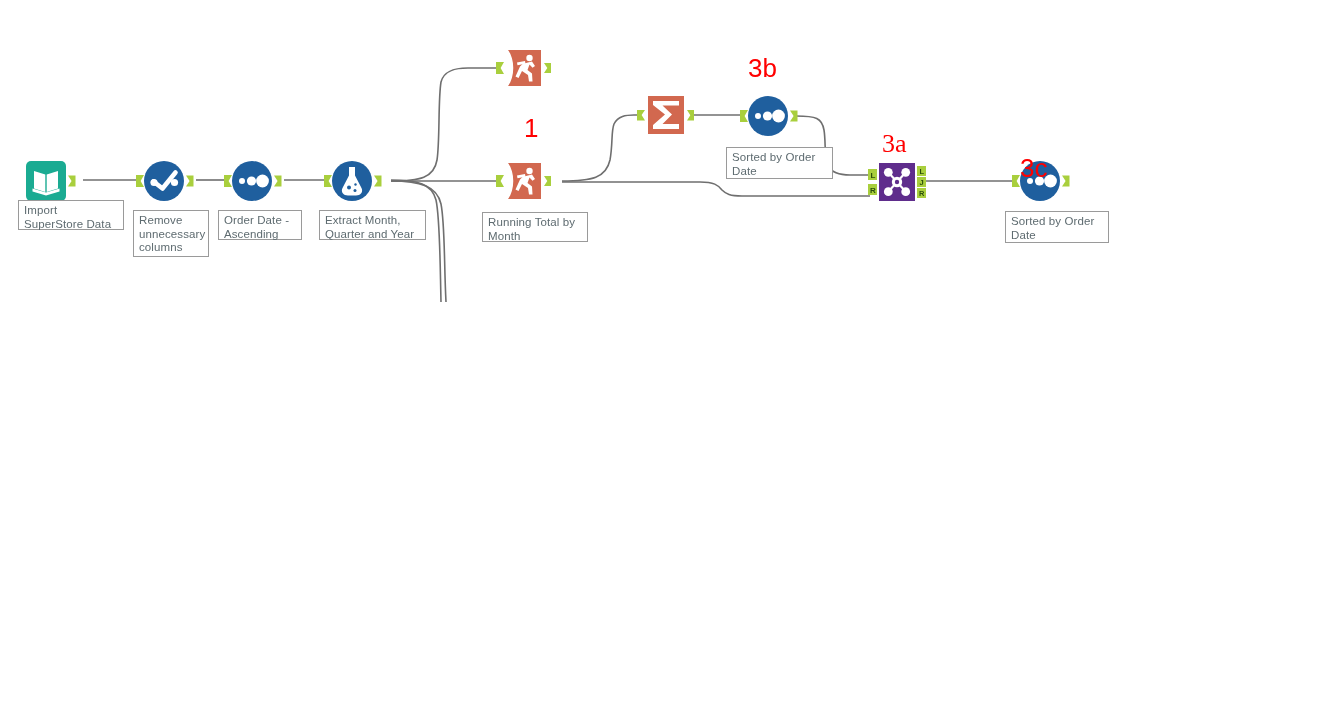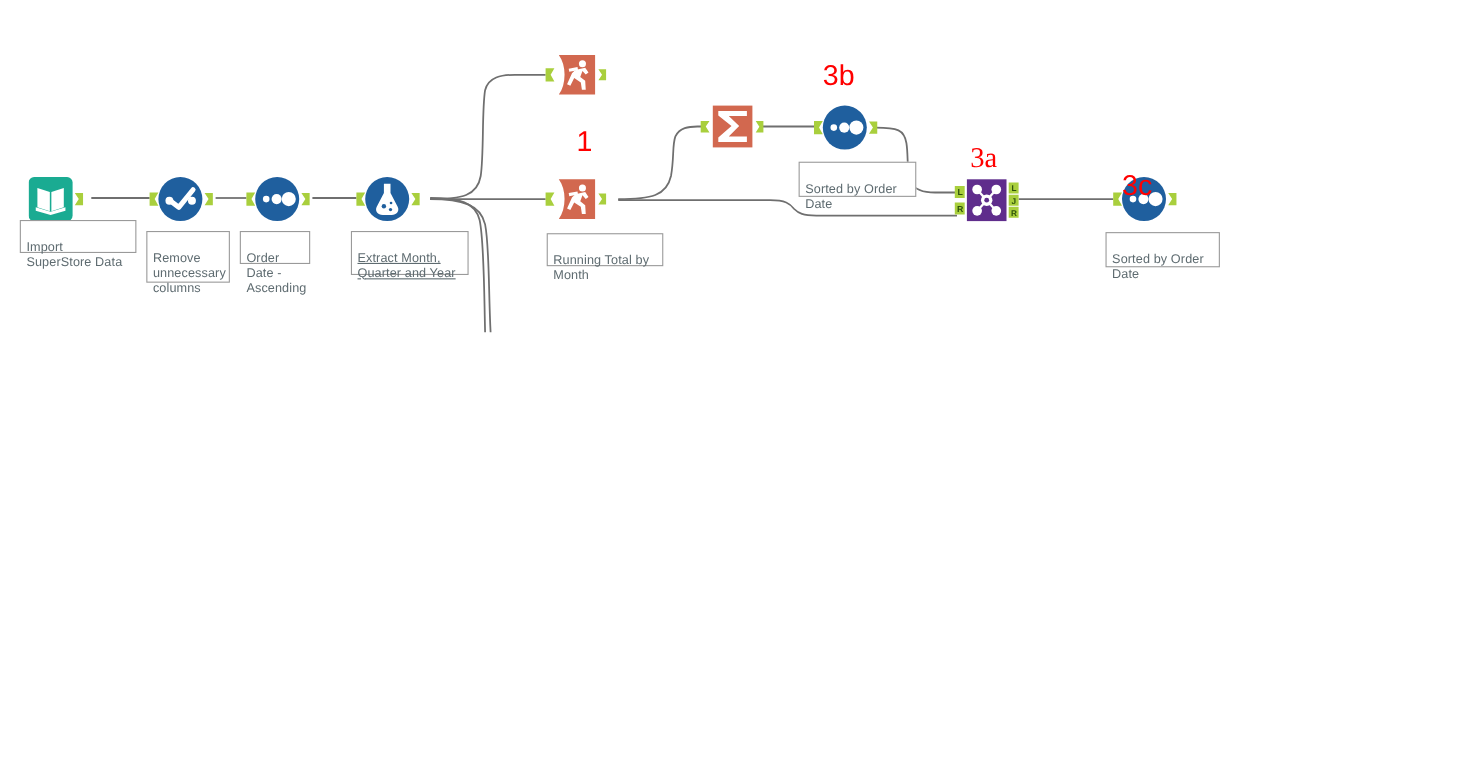--- a/index.html
+++ b/index.html
@@ -36,21 +36,21 @@
   }
   .label-box {
     position: absolute;
     box-sizing: border-box;
     border: 1px solid #9a9a9a;
     background: #ffffff;
     color: #5e6b70;
     font-family: "Liberation Sans", sans-serif;
     font-size: 11.5px;
     line-height: 13.5px;
-    padding: 18px 4px 3px 5px;
+    padding: 3px 4px 3px 5px;
     white-space: pre-line;
     letter-spacing: 0.1px;
   }
   .annot {
     position: absolute;
     color: #ff0000;
     font-family: "Liberation Sans", sans-serif;
     font-size: 26px;
     font-weight: 400;
     line-height: 31px;
@@ -133,40 +133,40 @@
       </g>
       <circle cx="31" cy="21" r="20" fill="#1f5f9e"></circle>
       <circle cx="21" cy="21" r="3" fill="#ffffff"></circle>
       <circle cx="30.5" cy="21" r="4.6" fill="#ffffff"></circle>
       <circle cx="41.5" cy="21" r="6.4" fill="#ffffff"></circle>
       <g>
         <path d="M 53 15.5 L 60.5 15.5 L 60.5 26.5 L 53 26.5 L 56.6 21 Z" fill="#a9cf3d"></path>
       </g>
     </svg>
   </div>
-  <div class="label-box" style="left:218px; top:210px; width:64px; height:30px;">Order Date -
+  <div class="label-box" style="left:218px; top:210px; width:84px; height:30px;">Order Date -
 Ascending</div>
 
   <div class="node" style="left:321px; top:160px; width:68px; height:42px;">
     <svg class="node-icon" width="68" height="42" viewBox="0 0 68 42">
       <g>
         <path d="M 3 15 L 11 15 L 7.6 21 L 11 27 L 3 27 Z" fill="#a9cf3d"></path>
       </g>
       <circle cx="31" cy="21" r="20" fill="#1f5f9e"></circle>
       <path d="M 28 7 L 34 7 L 34 15.5 L 40.5 28 C 42.5 32 39.5 35.5 35 35.5
                L 27 35.5 C 22.5 35.5 19.5 32 21.5 28 L 28 15.5 Z" fill="#ffffff"></path>
       <circle cx="28" cy="27.5" r="2" fill="#1f5f9e"></circle>
       <circle cx="34" cy="30.5" r="1.5" fill="#1f5f9e"></circle>
       <circle cx="34.5" cy="24.5" r="1.2" fill="#1f5f9e"></circle>
       <g>
         <path d="M 53 15.5 L 60.5 15.5 L 60.5 26.5 L 53 26.5 L 56.6 21 Z" fill="#a9cf3d"></path>
       </g>
     </svg>
   </div>
-  <div class="label-box" style="left:319px; top:210px; width:107px; height:40px;text-decoration:underline;">Extract Month,
+  <div class="label-box" style="left:319px; top:210px; width:107px; height:30px;">Extract Month,
 Quarter and Year</div>
 
   <div class="node" style="left:493px; top:46px; width:70px; height:44px;">
     <svg class="node-icon" width="70" height="44" viewBox="0 0 70 44">
       <g>
         <path d="M 3 16 L 11 16 L 7.6 22 L 11 28 L 3 28 Z" fill="#a9cf3d"></path>
       </g>
       <path d="M 15 4 L 48 4 L 48 40 L 15 40 C 22 31 22 13 15 4 Z" fill="#d2684f"></path>
 
       <g fill="#ffffff">
@@ -193,21 +193,21 @@
         <path d="M 33 17 L 39 15.5 L 42 20 L 39.5 21.8 L 36.5 18.5 L 34.5 24 L 39 27.5
                  L 39.5 35.5 L 36 35.5 L 35 29 L 29 25 L 25.5 32 L 22.5 30.5 L 27 20.5
                  L 29.5 18 Z"></path>
         <path d="M 24 16.5 L 32 15 L 32.5 17.8 L 24.5 19.3 Z"></path>
       </g>
       <g>
         <path d="M 51 17 L 58 17 L 58 27 L 51 27 L 54.3 22 Z" fill="#a9cf3d"></path>
       </g>
     </svg>
   </div>
-  <div class="label-box" style="left:497px; top:212px; width:106px; height:30px;">Running Total by
+  <div class="label-box" style="left:482px; top:212px; width:106px; height:30px;">Running Total by
 Month</div>
   <div class="annot" style="left:524px; top:113px;">1</div>
 
   <div class="node" style="left:635px; top:94px; width:62px; height:42px;">
     <svg class="node-icon" width="62" height="42" viewBox="0 0 62 42">
       <g>
         <path d="M 2 16 L 10 16 L 6.6 21 L 10 26.5 L 2 26.5 Z" fill="#a9cf3d"></path>
       </g>
       <rect x="13" y="2" width="36" height="38" fill="#d2684f"></rect>
       <path d="M 18 7 L 44 7 L 44 11.5 L 27.5 11.5 L 37 20.5 L 27.5 30 L 44 30

